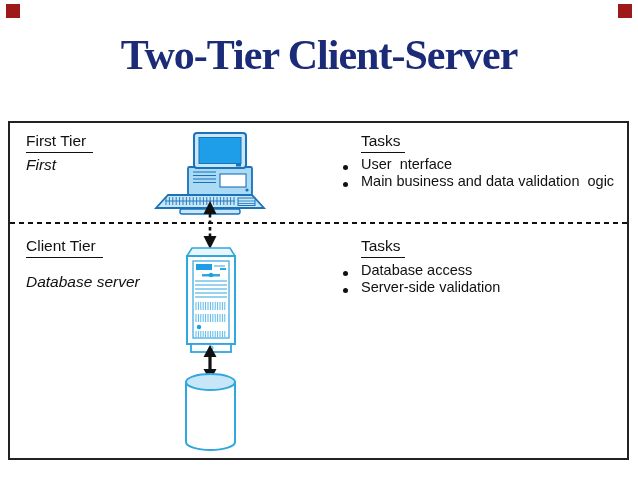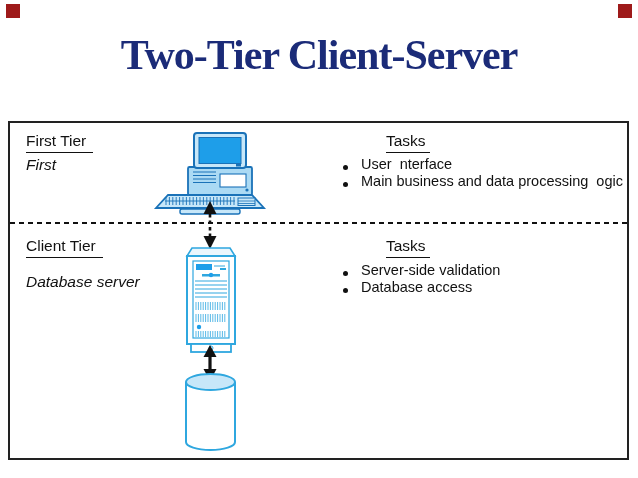--- a/index.html
+++ b/index.html
@@ -27,21 +27,21 @@
     position:absolute;left:16px;font-size:15.5px;color:var(--ink,#111);
     border-bottom:1.5px solid var(--ink,#111);padding:0 7px 2px 0;text-align:center;
   }
   .tier-role{position:absolute;left:16px;font-size:15.5px;font-style:italic;color:var(--ink,#111);}
   .t1 .tier-name,.tasks-head.t1h{top:9px;}
   .t1 .tier-role{top:33px;}
   .t2 .tier-name,.tasks-head.t2h{top:114px;}
   .t2 .tier-role{top:138px;margin-top:12px;}
   .tasks-head{
     position:absolute;left:351px;font-size:15.5px;color:var(--ink,#111);
-    border-bottom:1.5px solid var(--ink,#111);padding:0 4px 2px 0;margin-left:25px;
+    border-bottom:1.5px solid var(--ink,#111);padding:0 4px 2px 0;
   }
   ul.tasks{
     position:absolute;left:333px;margin:0;padding:0;list-style:none;
     font-size:14.5px;line-height:17px;color:var(--ink,#111);
   }
   ul.tasks.l1{top:33px;}
   ul.tasks.l2{top:139px;}
   ul.tasks li{display:flex;align-items:center;}
   .dot{
     flex:0 0 auto;width:5px;height:5px;border-radius:50%;
@@ -70,37 +70,37 @@
       <div class="tier-role">First</div>
     </div>
     <div class="tasks-head t1h">Tasks</div>
     <ul class="tasks l1">
       <li>
         <span class="dot"></span>
         <span class="task-text">User  nterface</span>
       </li>
       <li>
         <span class="dot"></span>
-        <span class="task-text">Main business and data processing  ogic</span>
+        <span class="task-text">Main business and data validation  ogic</span>
       </li>
     </ul>
 
     <div class="t2">
       <div class="tier-name">Client Tier</div>
       <div class="tier-role">Database server</div>
     </div>
     <div class="tasks-head t2h">Tasks</div>
     <ul class="tasks l2">
       <li>
         <span class="dot"></span>
-        <span class="task-text">Server-side validation</span>
+        <span class="task-text">Database access</span>
       </li>
       <li>
         <span class="dot"></span>
-        <span class="task-text">Database access</span>
+        <span class="task-text">Server-side validation</span>
       </li>
     </ul>
 
     <div class="icon-abs" style="left:140px;top:8px;">
       <svg width="120" height="86" viewBox="0 0 120 86">
 
         <polygon points="18,64 102,64 114,77 6,77" style="fill:var(--fill-light,#c7e7f9);stroke:var(--outline-blue,#1a72b8);stroke-width:1.8"></polygon>
         <path d="M16 66v8M19.4 66v8M22.8 66v8M26.2 66v8M29.6 66v8M33 66v8M36.4 66v8M39.8 66v8M43.2 66v8M46.6 66v8M50 66v8M53.4 66v8M56.8 66v8M60.2 66v8M63.6 66v8M67 66v8M70.4 66v8M73.8 66v8M77.2 66v8M80.6 66v8M84 66v8" style="stroke:var(--outline-blue,#1a72b8);stroke-width:0.9;fill:none"></path>
         <path d="M15 70h70" style="stroke:var(--outline-blue,#1a72b8);stroke-width:0.9"></path>
         <rect x="88" y="67" width="17" height="7.5" style="fill:var(--fill-light,#c7e7f9);stroke:var(--outline-blue,#1a72b8);stroke-width:1"></rect>

